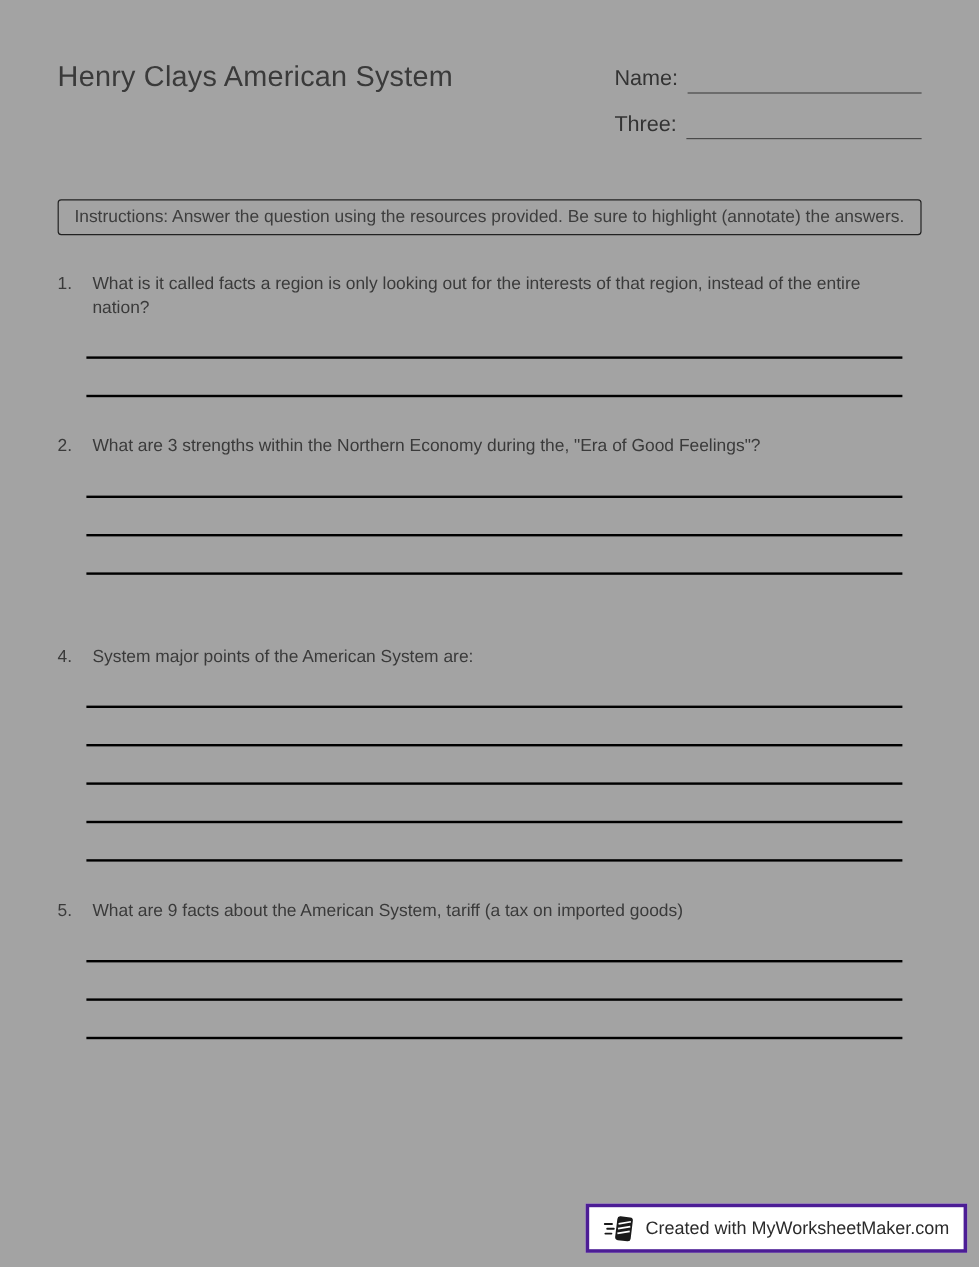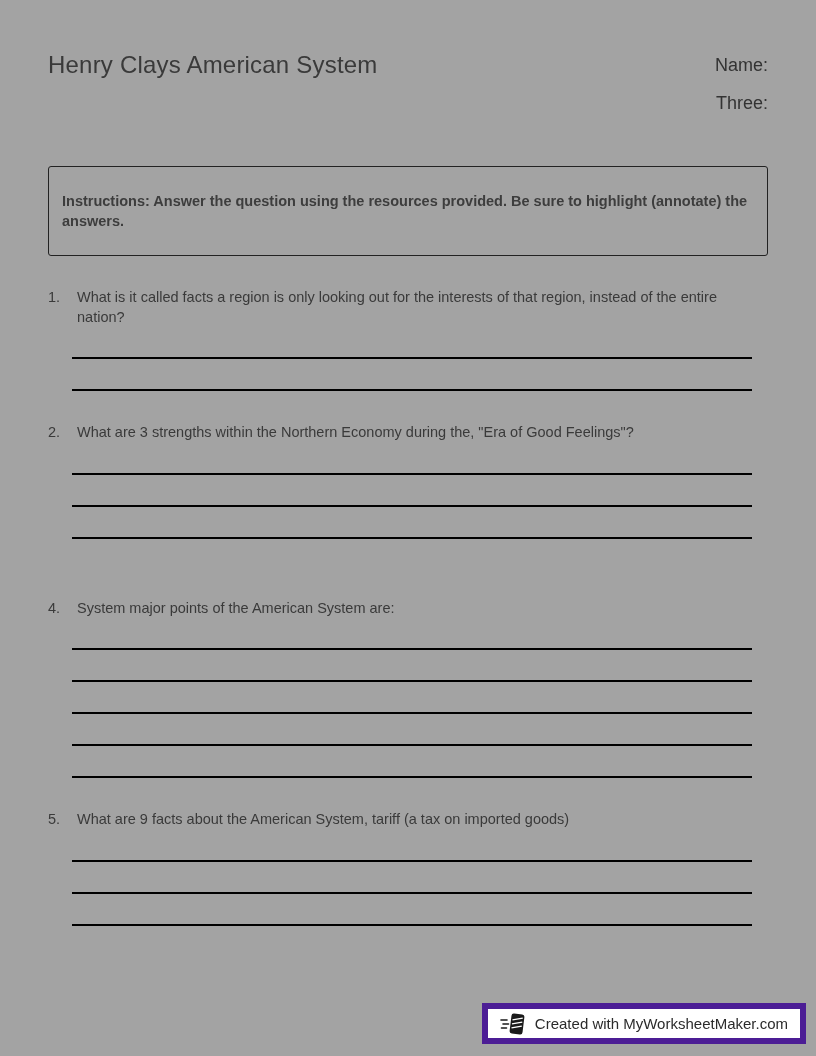--- a/index.html
+++ b/index.html
@@ -20,50 +20,49 @@
   }
   .title {
     margin: 0;
     font-size: 24px;
     font-weight: 400;
     color: #3a3a3a;
     letter-spacing: 0.2px;
     line-height: 30px;
   }
   .header-fields { width: 256px; padding-top: 2px; }
-  .field-row { display: flex; align-items: flex-end; height: 26px; margin-bottom: 12px; flex-direction: column; }
+  .field-row { display: flex; align-items: flex-end; height: 26px; margin-bottom: 12px; }
   .field-label { font-size: 18px; color: #333333; line-height: 26px; white-space: nowrap; }
   .field-line { flex: 1; margin-left: 8px; border-bottom: 1.3px solid #4a4a4a; height: 26px; }
   .instructions-box {
     margin: 38px 48px 0 48px;
     border: 1.5px solid #222222;
     border-radius: 3px;
-    padding: 24px 13px;
-    font-weight: bold;
+    padding: 4px 13px;
   }
   .instructions-text { margin: 0; font-size: 14.5px; line-height: 20px; color: #3d3d3d; }
   .questions { margin: 0 48px; }
   .question-block { margin-top: 32px; }
   .question-block:nth-child(3) { margin-top: 60px; }
   .question-row { display: flex; font-size: 14.5px; line-height: 19.5px; color: #3a3a3a; }
   .question-number { flex: 0 0 29px; width: 29px; }
   .question-text { flex: 1; padding-right: 40px; }
   .answer-line {
     margin: 30px 0 0 24px;
     width: 680px;
     height: 0;
     border-top: 2px solid #000000;
   }
   .footer-credit {
     position: absolute;
     top: 1003px;
     right: 10px;
     height: 41px;
     box-sizing: border-box;
-    border: 6px solid #4c1d95;
+    border: 3px solid #4c1d95;
     display: flex;
     align-items: center;
     gap: 9px;
     padding: 0 12px;
     background: #ffffff;
   }
   .credit-text { font-size: 15px; color: #2b2b2b; white-space: nowrap; }
   .logo { display: inline-flex; }
   .logo svg { display: block; }
 </style>

